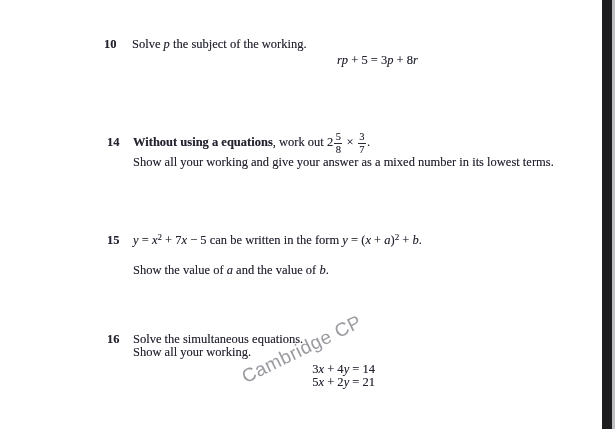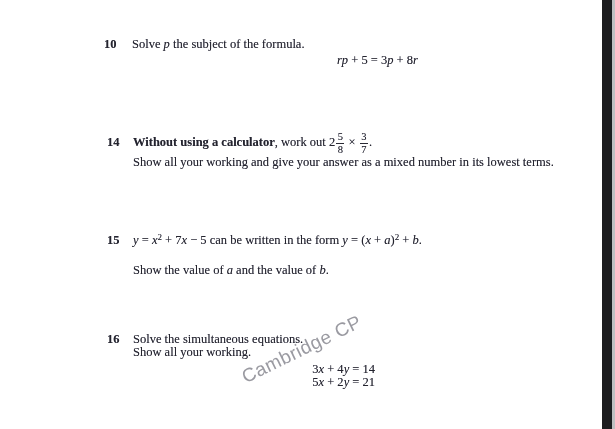--- a/index.html
+++ b/index.html
@@ -36,27 +36,27 @@
   }
   .edge-dark  { position:absolute; left:602px; top:0; width:10px; height:429px; background:#1d1d1f; }
   .edge-light { position:absolute; left:612px; top:0; width:3px;  height:429px; background:#bfbfc1; }
 </style>
 </head>
 <body>
 
 <div class="page">
 
   <div class="line" style="left:104px; top:38px;">
-    <span class="qnum" style="width:28px;">10</span><span><span>Solve </span><span class="it">p</span><span> the subject of the formula.</span></span>
+    <span class="qnum" style="width:28px;">10</span><span><span>Solve </span><span class="it">p</span><span> the subject of the working.</span></span>
   </div>
 
   <div class="line" style="left:337px; top:54px;"><span class="it">rp</span><span> + 5 = 3</span><span class="it">p</span><span> + 8</span><span class="it">r</span></div>
 
   <div class="line tall" style="left:107px; top:129px;">
-    <span class="qnum">14</span><span><span class="bd">Without using a calculator</span><span>, work out </span><span>2</span><span class="frac">
+    <span class="qnum">14</span><span><span class="bd">Without using a equations</span><span>, work out </span><span>2</span><span class="frac">
           <span class="num">5</span>
           <span class="den">8</span>
         </span><span> × </span><span class="frac">
           <span class="num">3</span>
           <span class="den">7</span>
         </span><span>.</span></span>
   </div>
 
   <div class="line" style="left:133px; top:156px;"><span>Show all your working and give your answer as a mixed number in its lowest terms.</span></div>
 

